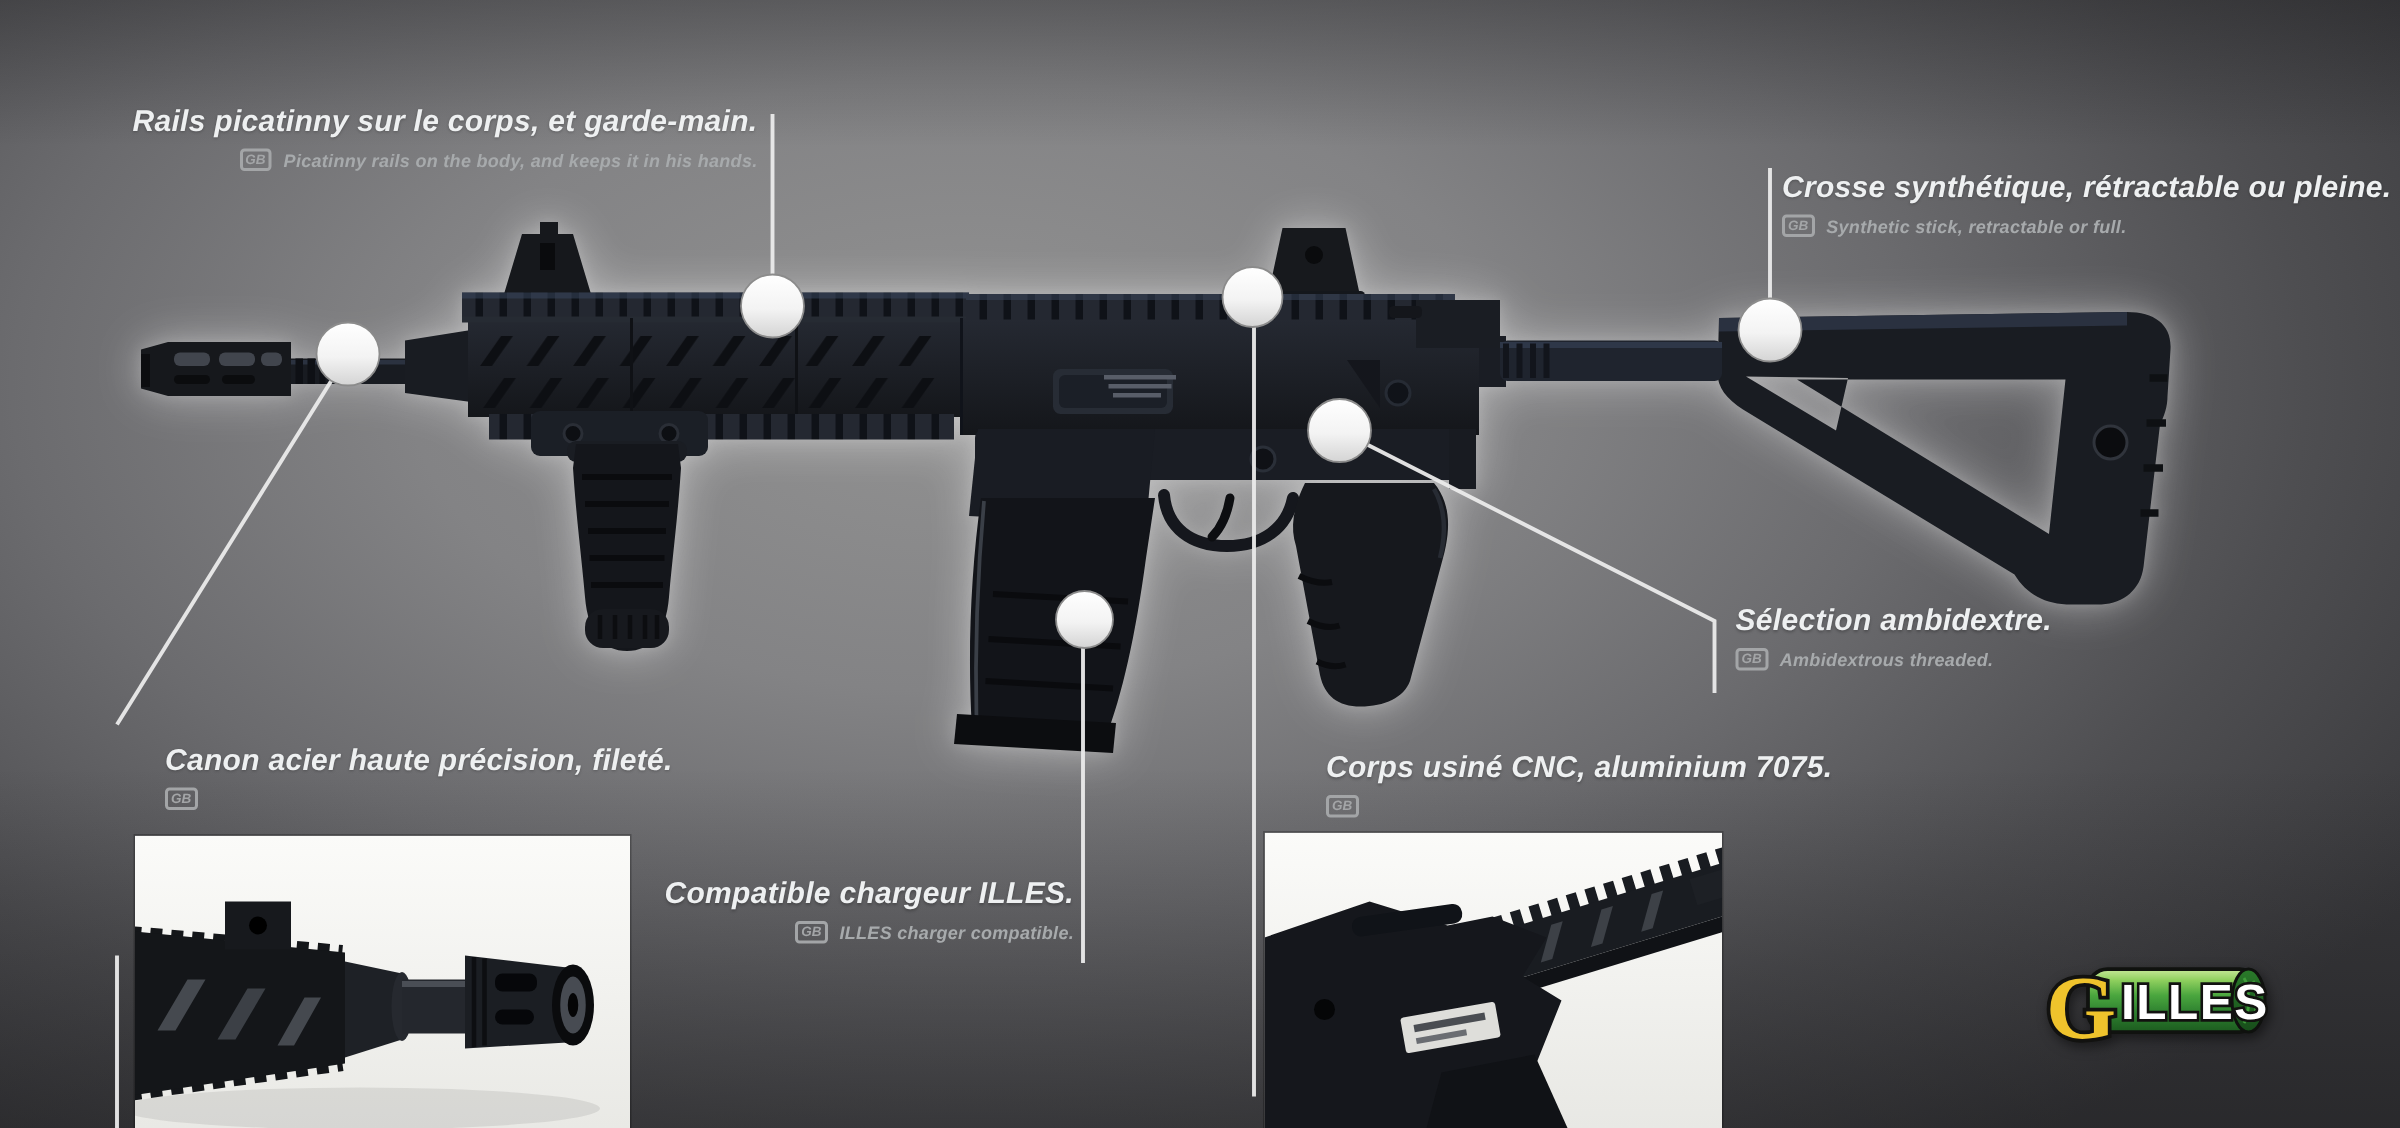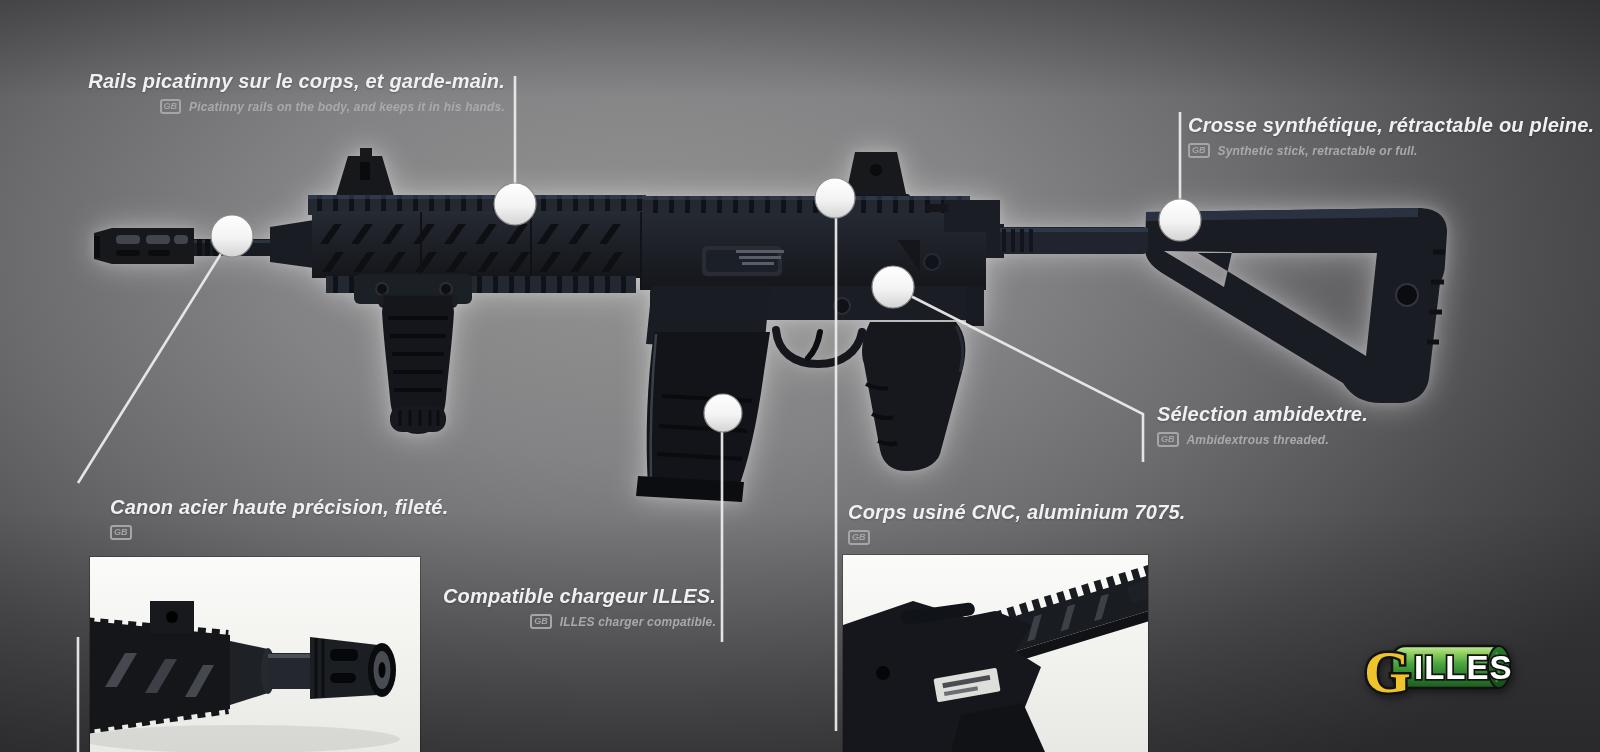--- a/index.html
+++ b/index.html
@@ -24,21 +24,21 @@
   .callout.right{text-align:right;}
   .callout.right .row{justify-content:flex-end;}
   .gb{box-sizing:border-box;min-width:18px;height:15px;padding:0 2px;border:2px solid #a3a5a7;border-radius:3px;
     font-size:9px;font-weight:bold;color:#a3a5a7;display:inline-flex;align-items:center;justify-content:center;line-height:1;}
   .callout .en{font-size:12px;font-weight:bold;color:#a7aaac;letter-spacing:.2px;}
   .co-rails{right:1095px;top:70px;}
   .co-crosse{left:1188px;top:114px;}
   .co-selection{left:1157px;top:403px;}
   .co-canon{left:90px;top:496px;margin-left:20px;}
   .co-stanag{right:884px;top:585px;}
-  .co-corps{left:848px;top:501px;}
+  .co-corps{left:884px;top:501px;}
   .logo{position:absolute;left:1362px;top:626px;width:156px;height:76px;
     filter:drop-shadow(2px 3px 4px rgba(0,0,0,.5));}
 </style>
 </head>
 <body>
 
 <div class="stage">
 
   <svg class="gun-svg" viewBox="60 140 1410 370">
     <defs>

